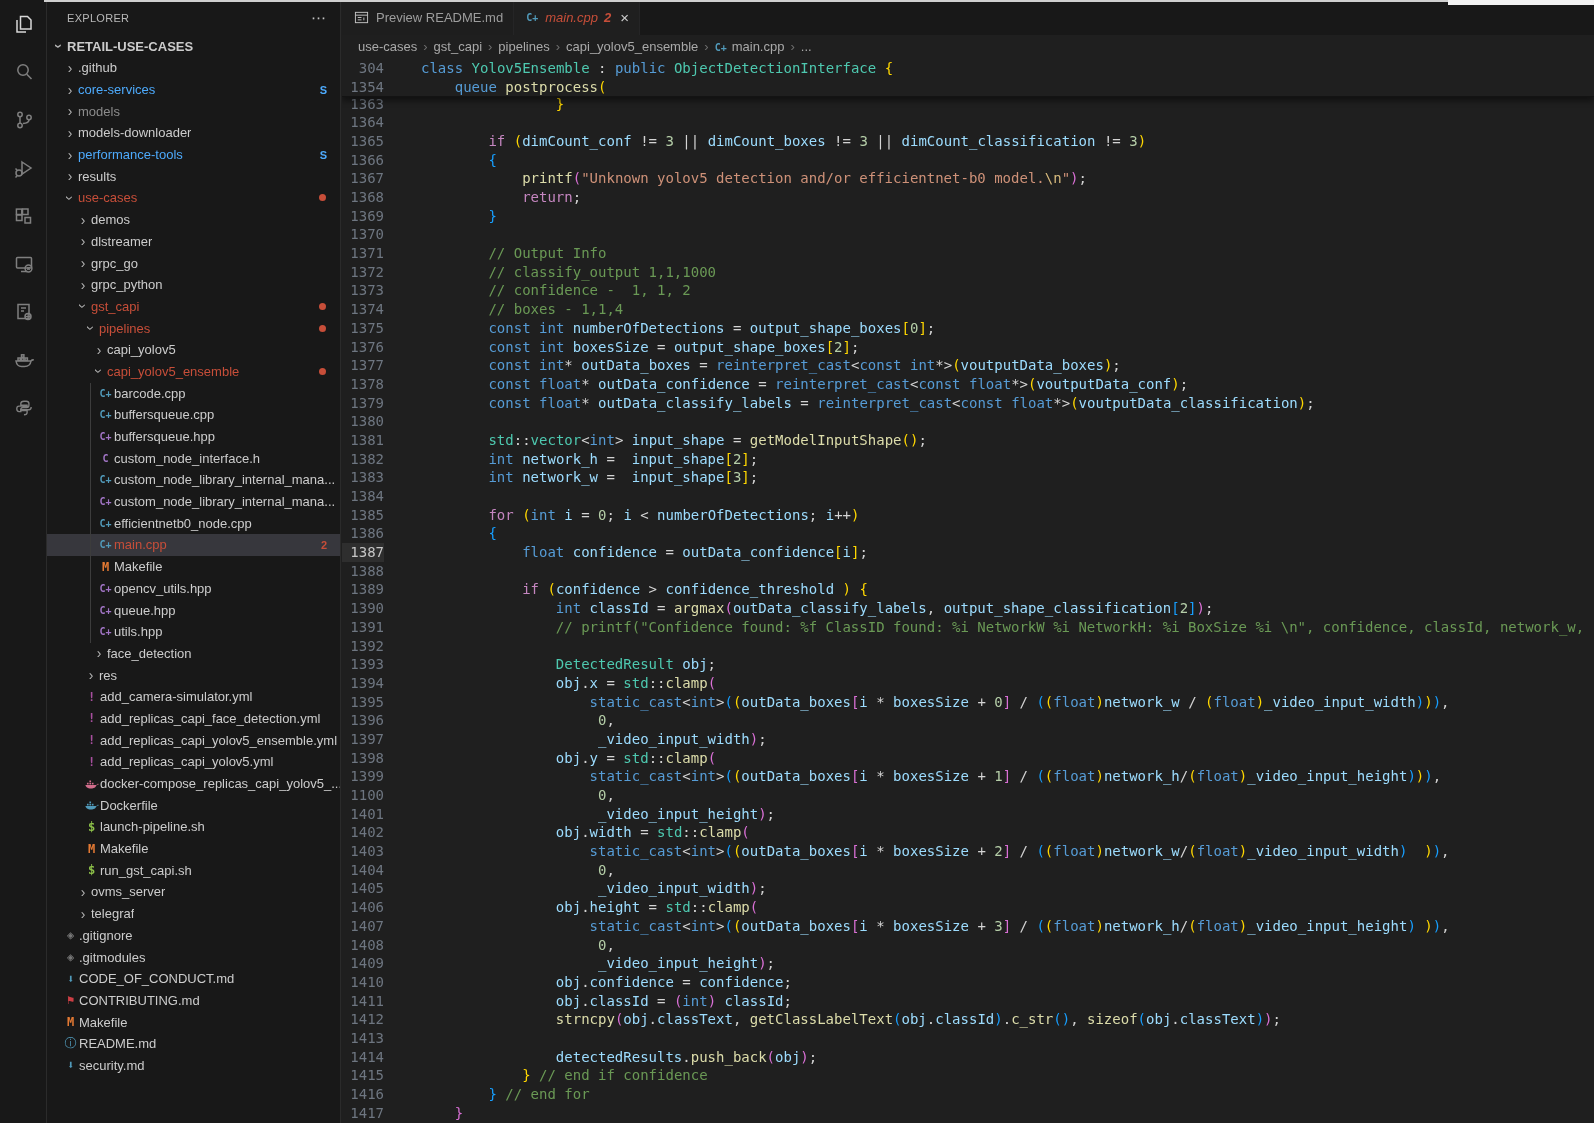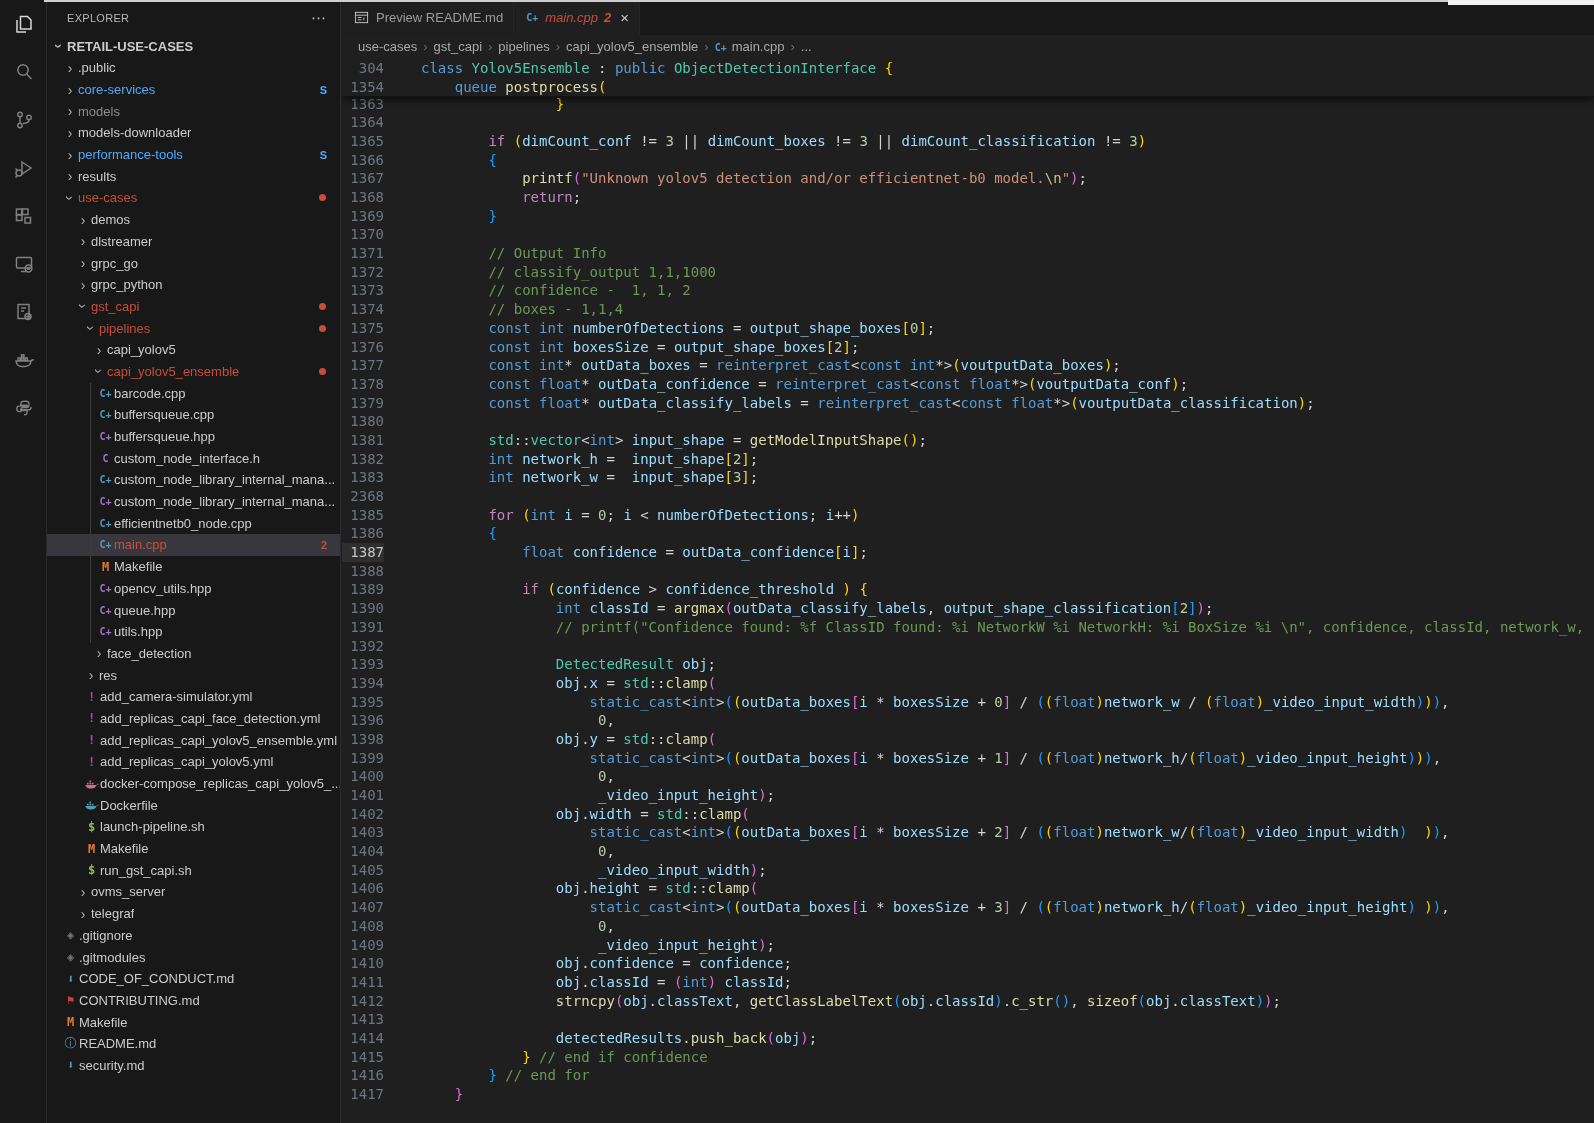--- a/index.html
+++ b/index.html
@@ -151,21 +151,21 @@
       <span class="sb-title">EXPLORER</span>
       <span class="sb-more">⋯</span>
     </div>
     <div class="root-row">
       <span class="chev exp">›</span>
       <span>RETAIL-USE-CASES</span>
     </div>
     <div class="tree" id="tree">
         <div class="trow" style="padding-left: 15px;">
           <span class="chev">›</span>
-          <span class="tlabel">.public</span>
+          <span class="tlabel">.github</span>
         </div>
         <div class="trow" style="padding-left: 15px;">
           <span class="chev">›</span>
           <span class="tlabel" style="color: rgb(77, 170, 252);">core-services</span>
           <span class="tbadge" style="color: rgb(77, 170, 252);">S</span>
         </div>
         <div class="trow" style="padding-left: 15px;">
           <span class="chev">›</span>
           <span class="tlabel" style="color: rgb(140, 140, 140);">models</span>
         </div>
@@ -416,36 +416,37 @@
           <div class="cl"><span class="ln">1374</span><span class="lc"><span style="color: rgb(204, 204, 204);">        </span><span style="color: rgb(106, 153, 85);">// boxes - 1,1,4</span></span></div>
           <div class="cl"><span class="ln">1375</span><span class="lc"><span style="color: rgb(204, 204, 204);">        </span><span style="color: rgb(86, 156, 214);">const</span><span style="color: rgb(204, 204, 204);"> </span><span style="color: rgb(86, 156, 214);">int</span><span style="color: rgb(204, 204, 204);"> </span><span style="color: rgb(156, 220, 254);">numberOfDetections</span><span style="color: rgb(212, 212, 212);"> = </span><span style="color: rgb(156, 220, 254);">output_shape_boxes</span><span style="color: rgb(255, 215, 0);">[</span><span style="color: rgb(181, 206, 168);">0</span><span style="color: rgb(255, 215, 0);">]</span><span style="color: rgb(212, 212, 212);">;</span></span></div>
           <div class="cl"><span class="ln">1376</span><span class="lc"><span style="color: rgb(204, 204, 204);">        </span><span style="color: rgb(86, 156, 214);">const</span><span style="color: rgb(204, 204, 204);"> </span><span style="color: rgb(86, 156, 214);">int</span><span style="color: rgb(204, 204, 204);"> </span><span style="color: rgb(156, 220, 254);">boxesSize</span><span style="color: rgb(212, 212, 212);"> = </span><span style="color: rgb(156, 220, 254);">output_shape_boxes</span><span style="color: rgb(255, 215, 0);">[</span><span style="color: rgb(181, 206, 168);">2</span><span style="color: rgb(255, 215, 0);">]</span><span style="color: rgb(212, 212, 212);">;</span></span></div>
           <div class="cl"><span class="ln">1377</span><span class="lc"><span style="color: rgb(204, 204, 204);">        </span><span style="color: rgb(86, 156, 214);">const</span><span style="color: rgb(204, 204, 204);"> </span><span style="color: rgb(86, 156, 214);">int</span><span style="color: rgb(212, 212, 212);">*</span><span style="color: rgb(204, 204, 204);"> </span><span style="color: rgb(156, 220, 254);">outData_boxes</span><span style="color: rgb(212, 212, 212);"> = </span><span style="color: rgb(86, 156, 214);">reinterpret_cast</span><span style="color: rgb(212, 212, 212);">&lt;</span><span style="color: rgb(86, 156, 214);">const</span><span style="color: rgb(204, 204, 204);"> </span><span style="color: rgb(86, 156, 214);">int</span><span style="color: rgb(212, 212, 212);">*</span><span style="color: rgb(212, 212, 212);">&gt;</span><span style="color: rgb(255, 215, 0);">(</span><span style="color: rgb(156, 220, 254);">voutputData_boxes</span><span style="color: rgb(255, 215, 0);">)</span><span style="color: rgb(212, 212, 212);">;</span></span></div>
           <div class="cl"><span class="ln">1378</span><span class="lc"><span style="color: rgb(204, 204, 204);">        </span><span style="color: rgb(86, 156, 214);">const</span><span style="color: rgb(204, 204, 204);"> </span><span style="color: rgb(86, 156, 214);">float</span><span style="color: rgb(212, 212, 212);">*</span><span style="color: rgb(204, 204, 204);"> </span><span style="color: rgb(156, 220, 254);">outData_confidence</span><span style="color: rgb(212, 212, 212);"> = </span><span style="color: rgb(86, 156, 214);">reinterpret_cast</span><span style="color: rgb(212, 212, 212);">&lt;</span><span style="color: rgb(86, 156, 214);">const</span><span style="color: rgb(204, 204, 204);"> </span><span style="color: rgb(86, 156, 214);">float</span><span style="color: rgb(212, 212, 212);">*</span><span style="color: rgb(212, 212, 212);">&gt;</span><span style="color: rgb(255, 215, 0);">(</span><span style="color: rgb(156, 220, 254);">voutputData_conf</span><span style="color: rgb(255, 215, 0);">)</span><span style="color: rgb(212, 212, 212);">;</span></span></div>
           <div class="cl"><span class="ln">1379</span><span class="lc"><span style="color: rgb(204, 204, 204);">        </span><span style="color: rgb(86, 156, 214);">const</span><span style="color: rgb(204, 204, 204);"> </span><span style="color: rgb(86, 156, 214);">float</span><span style="color: rgb(212, 212, 212);">*</span><span style="color: rgb(204, 204, 204);"> </span><span style="color: rgb(156, 220, 254);">outData_classify_labels</span><span style="color: rgb(212, 212, 212);"> = </span><span style="color: rgb(86, 156, 214);">reinterpret_cast</span><span style="color: rgb(212, 212, 212);">&lt;</span><span style="color: rgb(86, 156, 214);">const</span><span style="color: rgb(204, 204, 204);"> </span><span style="color: rgb(86, 156, 214);">float</span><span style="color: rgb(212, 212, 212);">*</span><span style="color: rgb(212, 212, 212);">&gt;</span><span style="color: rgb(255, 215, 0);">(</span><span style="color: rgb(156, 220, 254);">voutputData_classification</span><span style="color: rgb(255, 215, 0);">)</span><span style="color: rgb(212, 212, 212);">;</span></span></div>
           <div class="cl"><span class="ln">1380</span><span class="lc"></span></div>
           <div class="cl"><span class="ln">1381</span><span class="lc"><span style="color: rgb(204, 204, 204);">        </span><span style="color: rgb(78, 201, 176);">std</span><span style="color: rgb(212, 212, 212);">::</span><span style="color: rgb(78, 201, 176);">vector</span><span style="color: rgb(212, 212, 212);">&lt;</span><span style="color: rgb(86, 156, 214);">int</span><span style="color: rgb(212, 212, 212);">&gt;</span><span style="color: rgb(204, 204, 204);"> </span><span style="color: rgb(156, 220, 254);">input_shape</span><span style="color: rgb(212, 212, 212);"> = </span><span style="color: rgb(220, 220, 170);">getModelInputShape</span><span style="color: rgb(255, 215, 0);">(</span><span style="color: rgb(255, 215, 0);">)</span><span style="color: rgb(212, 212, 212);">;</span></span></div>
           <div class="cl"><span class="ln">1382</span><span class="lc"><span style="color: rgb(204, 204, 204);">        </span><span style="color: rgb(86, 156, 214);">int</span><span style="color: rgb(204, 204, 204);"> </span><span style="color: rgb(156, 220, 254);">network_h</span><span style="color: rgb(212, 212, 212);"> =  </span><span style="color: rgb(156, 220, 254);">input_shape</span><span style="color: rgb(255, 215, 0);">[</span><span style="color: rgb(181, 206, 168);">2</span><span style="color: rgb(255, 215, 0);">]</span><span style="color: rgb(212, 212, 212);">;</span></span></div>
           <div class="cl"><span class="ln">1383</span><span class="lc"><span style="color: rgb(204, 204, 204);">        </span><span style="color: rgb(86, 156, 214);">int</span><span style="color: rgb(204, 204, 204);"> </span><span style="color: rgb(156, 220, 254);">network_w</span><span style="color: rgb(212, 212, 212);"> =  </span><span style="color: rgb(156, 220, 254);">input_shape</span><span style="color: rgb(255, 215, 0);">[</span><span style="color: rgb(181, 206, 168);">3</span><span style="color: rgb(255, 215, 0);">]</span><span style="color: rgb(212, 212, 212);">;</span></span></div>
-          <div class="cl"><span class="ln">2368</span><span class="lc"></span></div>
+          <div class="cl"><span class="ln">1384</span><span class="lc"></span></div>
           <div class="cl"><span class="ln">1385</span><span class="lc"><span style="color: rgb(204, 204, 204);">        </span><span style="color: rgb(197, 134, 192);">for</span><span style="color: rgb(204, 204, 204);"> </span><span style="color: rgb(255, 215, 0);">(</span><span style="color: rgb(86, 156, 214);">int</span><span style="color: rgb(204, 204, 204);"> </span><span style="color: rgb(156, 220, 254);">i</span><span style="color: rgb(212, 212, 212);"> = </span><span style="color: rgb(181, 206, 168);">0</span><span style="color: rgb(212, 212, 212);">; </span><span style="color: rgb(156, 220, 254);">i</span><span style="color: rgb(212, 212, 212);"> &lt; </span><span style="color: rgb(156, 220, 254);">numberOfDetections</span><span style="color: rgb(212, 212, 212);">; </span><span style="color: rgb(156, 220, 254);">i</span><span style="color: rgb(212, 212, 212);">++</span><span style="color: rgb(255, 215, 0);">)</span></span></div>
           <div class="cl"><span class="ln">1386</span><span class="lc"><span style="color: rgb(204, 204, 204);">        </span><span style="color: rgb(23, 159, 255);">{</span></span></div>
           <div class="cl cur"><span class="ln">1387</span><span class="lc"><span style="color: rgb(204, 204, 204);">            </span><span style="color: rgb(86, 156, 214);">float</span><span style="color: rgb(204, 204, 204);"> </span><span style="color: rgb(156, 220, 254);">confidence</span><span style="color: rgb(212, 212, 212);"> = </span><span style="color: rgb(156, 220, 254);">outData_confidence</span><span style="color: rgb(255, 215, 0);">[</span><span style="color: rgb(156, 220, 254);">i</span><span style="color: rgb(255, 215, 0);">]</span><span style="color: rgb(212, 212, 212);">;</span></span></div>
           <div class="cl"><span class="ln">1388</span><span class="lc"></span></div>
           <div class="cl"><span class="ln">1389</span><span class="lc"><span style="color: rgb(204, 204, 204);">            </span><span style="color: rgb(197, 134, 192);">if</span><span style="color: rgb(204, 204, 204);"> </span><span style="color: rgb(255, 215, 0);">(</span><span style="color: rgb(156, 220, 254);">confidence</span><span style="color: rgb(212, 212, 212);"> &gt; </span><span style="color: rgb(156, 220, 254);">confidence_threshold</span><span style="color: rgb(204, 204, 204);"> </span><span style="color: rgb(255, 215, 0);">)</span><span style="color: rgb(204, 204, 204);"> </span><span style="color: rgb(255, 215, 0);">{</span></span></div>
           <div class="cl"><span class="ln">1390</span><span class="lc"><span style="color: rgb(204, 204, 204);">                </span><span style="color: rgb(86, 156, 214);">int</span><span style="color: rgb(204, 204, 204);"> </span><span style="color: rgb(156, 220, 254);">classId</span><span style="color: rgb(212, 212, 212);"> = </span><span style="color: rgb(220, 220, 170);">argmax</span><span style="color: rgb(218, 112, 214);">(</span><span style="color: rgb(156, 220, 254);">outData_classify_labels</span><span style="color: rgb(212, 212, 212);">, </span><span style="color: rgb(156, 220, 254);">output_shape_classification</span><span style="color: rgb(23, 159, 255);">[</span><span style="color: rgb(181, 206, 168);">2</span><span style="color: rgb(23, 159, 255);">]</span><span style="color: rgb(218, 112, 214);">)</span><span style="color: rgb(212, 212, 212);">;</span></span></div>
           <div class="cl"><span class="ln">1391</span><span class="lc"><span style="color: rgb(204, 204, 204);">                </span><span style="color: rgb(106, 153, 85);">// printf("Confidence found: %f ClassID found: %i NetworkW %i NetworkH: %i BoxSize %i \n", confidence, classId, network_w,</span></span></div>
           <div class="cl"><span class="ln">1392</span><span class="lc"></span></div>
           <div class="cl"><span class="ln">1393</span><span class="lc"><span style="color: rgb(204, 204, 204);">                </span><span style="color: rgb(78, 201, 176);">DetectedResult</span><span style="color: rgb(204, 204, 204);"> </span><span style="color: rgb(156, 220, 254);">obj</span><span style="color: rgb(212, 212, 212);">;</span></span></div>
           <div class="cl"><span class="ln">1394</span><span class="lc"><span style="color: rgb(204, 204, 204);">                </span><span style="color: rgb(156, 220, 254);">obj</span><span style="color: rgb(212, 212, 212);">.</span><span style="color: rgb(156, 220, 254);">x</span><span style="color: rgb(212, 212, 212);"> = </span><span style="color: rgb(78, 201, 176);">std</span><span style="color: rgb(212, 212, 212);">::</span><span style="color: rgb(220, 220, 170);">clamp</span><span style="color: rgb(218, 112, 214);">(</span></span></div>
           <div class="cl"><span class="ln">1395</span><span class="lc"><span style="color: rgb(204, 204, 204);">                    </span><span style="color: rgb(86, 156, 214);">static_cast</span><span style="color: rgb(212, 212, 212);">&lt;</span><span style="color: rgb(86, 156, 214);">int</span><span style="color: rgb(212, 212, 212);">&gt;</span><span style="color: rgb(23, 159, 255);">(</span><span style="color: rgb(255, 215, 0);">(</span><span style="color: rgb(156, 220, 254);">outData_boxes</span><span style="color: rgb(218, 112, 214);">[</span><span style="color: rgb(156, 220, 254);">i</span><span style="color: rgb(212, 212, 212);"> * </span><span style="color: rgb(156, 220, 254);">boxesSize</span><span style="color: rgb(212, 212, 212);"> + </span><span style="color: rgb(181, 206, 168);">0</span><span style="color: rgb(218, 112, 214);">]</span><span style="color: rgb(212, 212, 212);"> / </span><span style="color: rgb(23, 159, 255);">(</span><span style="color: rgb(255, 215, 0);">(</span><span style="color: rgb(86, 156, 214);">float</span><span style="color: rgb(255, 215, 0);">)</span><span style="color: rgb(156, 220, 254);">network_w</span><span style="color: rgb(212, 212, 212);"> / </span><span style="color: rgb(255, 215, 0);">(</span><span style="color: rgb(86, 156, 214);">float</span><span style="color: rgb(255, 215, 0);">)</span><span style="color: rgb(156, 220, 254);">_video_input_width</span><span style="color: rgb(23, 159, 255);">)</span><span style="color: rgb(255, 215, 0);">)</span><span style="color: rgb(23, 159, 255);">)</span><span style="color: rgb(212, 212, 212);">,</span></span></div>
           <div class="cl"><span class="ln">1396</span><span class="lc"><span style="color: rgb(204, 204, 204);">                     </span><span style="color: rgb(181, 206, 168);">0</span><span style="color: rgb(212, 212, 212);">,</span></span></div>
+          <div class="cl"><span class="ln">1397</span><span class="lc"><span style="color: rgb(204, 204, 204);">                     </span><span style="color: rgb(156, 220, 254);">_video_input_width</span><span style="color: rgb(218, 112, 214);">)</span><span style="color: rgb(212, 212, 212);">;</span></span></div>
           <div class="cl"><span class="ln">1398</span><span class="lc"><span style="color: rgb(204, 204, 204);">                </span><span style="color: rgb(156, 220, 254);">obj</span><span style="color: rgb(212, 212, 212);">.</span><span style="color: rgb(156, 220, 254);">y</span><span style="color: rgb(212, 212, 212);"> = </span><span style="color: rgb(78, 201, 176);">std</span><span style="color: rgb(212, 212, 212);">::</span><span style="color: rgb(220, 220, 170);">clamp</span><span style="color: rgb(218, 112, 214);">(</span></span></div>
           <div class="cl"><span class="ln">1399</span><span class="lc"><span style="color: rgb(204, 204, 204);">                    </span><span style="color: rgb(86, 156, 214);">static_cast</span><span style="color: rgb(212, 212, 212);">&lt;</span><span style="color: rgb(86, 156, 214);">int</span><span style="color: rgb(212, 212, 212);">&gt;</span><span style="color: rgb(23, 159, 255);">(</span><span style="color: rgb(255, 215, 0);">(</span><span style="color: rgb(156, 220, 254);">outData_boxes</span><span style="color: rgb(218, 112, 214);">[</span><span style="color: rgb(156, 220, 254);">i</span><span style="color: rgb(212, 212, 212);"> * </span><span style="color: rgb(156, 220, 254);">boxesSize</span><span style="color: rgb(212, 212, 212);"> + </span><span style="color: rgb(181, 206, 168);">1</span><span style="color: rgb(218, 112, 214);">]</span><span style="color: rgb(212, 212, 212);"> / </span><span style="color: rgb(23, 159, 255);">(</span><span style="color: rgb(255, 215, 0);">(</span><span style="color: rgb(86, 156, 214);">float</span><span style="color: rgb(255, 215, 0);">)</span><span style="color: rgb(156, 220, 254);">network_h</span><span style="color: rgb(212, 212, 212);">/</span><span style="color: rgb(255, 215, 0);">(</span><span style="color: rgb(86, 156, 214);">float</span><span style="color: rgb(255, 215, 0);">)</span><span style="color: rgb(156, 220, 254);">_video_input_height</span><span style="color: rgb(23, 159, 255);">)</span><span style="color: rgb(255, 215, 0);">)</span><span style="color: rgb(23, 159, 255);">)</span><span style="color: rgb(212, 212, 212);">,</span></span></div>
-          <div class="cl"><span class="ln">1400</span><span class="lc"><span style="color: rgb(204, 204, 204);">                     </span><span style="color: rgb(181, 206, 168);">0</span><span style="color: rgb(212, 212, 212);">,</span></span></div>
+          <div class="cl"><span class="ln">1100</span><span class="lc"><span style="color: rgb(204, 204, 204);">                     </span><span style="color: rgb(181, 206, 168);">0</span><span style="color: rgb(212, 212, 212);">,</span></span></div>
           <div class="cl"><span class="ln">1401</span><span class="lc"><span style="color: rgb(204, 204, 204);">                     </span><span style="color: rgb(156, 220, 254);">_video_input_height</span><span style="color: rgb(218, 112, 214);">)</span><span style="color: rgb(212, 212, 212);">;</span></span></div>
           <div class="cl"><span class="ln">1402</span><span class="lc"><span style="color: rgb(204, 204, 204);">                </span><span style="color: rgb(156, 220, 254);">obj</span><span style="color: rgb(212, 212, 212);">.</span><span style="color: rgb(156, 220, 254);">width</span><span style="color: rgb(212, 212, 212);"> = </span><span style="color: rgb(78, 201, 176);">std</span><span style="color: rgb(212, 212, 212);">::</span><span style="color: rgb(220, 220, 170);">clamp</span><span style="color: rgb(218, 112, 214);">(</span></span></div>
           <div class="cl"><span class="ln">1403</span><span class="lc"><span style="color: rgb(204, 204, 204);">                    </span><span style="color: rgb(86, 156, 214);">static_cast</span><span style="color: rgb(212, 212, 212);">&lt;</span><span style="color: rgb(86, 156, 214);">int</span><span style="color: rgb(212, 212, 212);">&gt;</span><span style="color: rgb(23, 159, 255);">(</span><span style="color: rgb(255, 215, 0);">(</span><span style="color: rgb(156, 220, 254);">outData_boxes</span><span style="color: rgb(218, 112, 214);">[</span><span style="color: rgb(156, 220, 254);">i</span><span style="color: rgb(212, 212, 212);"> * </span><span style="color: rgb(156, 220, 254);">boxesSize</span><span style="color: rgb(212, 212, 212);"> + </span><span style="color: rgb(181, 206, 168);">2</span><span style="color: rgb(218, 112, 214);">]</span><span style="color: rgb(212, 212, 212);"> / </span><span style="color: rgb(23, 159, 255);">(</span><span style="color: rgb(255, 215, 0);">(</span><span style="color: rgb(86, 156, 214);">float</span><span style="color: rgb(255, 215, 0);">)</span><span style="color: rgb(156, 220, 254);">network_w</span><span style="color: rgb(212, 212, 212);">/</span><span style="color: rgb(255, 215, 0);">(</span><span style="color: rgb(86, 156, 214);">float</span><span style="color: rgb(255, 215, 0);">)</span><span style="color: rgb(156, 220, 254);">_video_input_width</span><span style="color: rgb(23, 159, 255);">)</span><span style="color: rgb(204, 204, 204);">  </span><span style="color: rgb(255, 215, 0);">)</span><span style="color: rgb(23, 159, 255);">)</span><span style="color: rgb(212, 212, 212);">,</span></span></div>
           <div class="cl"><span class="ln">1404</span><span class="lc"><span style="color: rgb(204, 204, 204);">                     </span><span style="color: rgb(181, 206, 168);">0</span><span style="color: rgb(212, 212, 212);">,</span></span></div>
           <div class="cl"><span class="ln">1405</span><span class="lc"><span style="color: rgb(204, 204, 204);">                     </span><span style="color: rgb(156, 220, 254);">_video_input_width</span><span style="color: rgb(218, 112, 214);">)</span><span style="color: rgb(212, 212, 212);">;</span></span></div>
           <div class="cl"><span class="ln">1406</span><span class="lc"><span style="color: rgb(204, 204, 204);">                </span><span style="color: rgb(156, 220, 254);">obj</span><span style="color: rgb(212, 212, 212);">.</span><span style="color: rgb(156, 220, 254);">height</span><span style="color: rgb(212, 212, 212);"> = </span><span style="color: rgb(78, 201, 176);">std</span><span style="color: rgb(212, 212, 212);">::</span><span style="color: rgb(220, 220, 170);">clamp</span><span style="color: rgb(218, 112, 214);">(</span></span></div>
           <div class="cl"><span class="ln">1407</span><span class="lc"><span style="color: rgb(204, 204, 204);">                    </span><span style="color: rgb(86, 156, 214);">static_cast</span><span style="color: rgb(212, 212, 212);">&lt;</span><span style="color: rgb(86, 156, 214);">int</span><span style="color: rgb(212, 212, 212);">&gt;</span><span style="color: rgb(23, 159, 255);">(</span><span style="color: rgb(255, 215, 0);">(</span><span style="color: rgb(156, 220, 254);">outData_boxes</span><span style="color: rgb(218, 112, 214);">[</span><span style="color: rgb(156, 220, 254);">i</span><span style="color: rgb(212, 212, 212);"> * </span><span style="color: rgb(156, 220, 254);">boxesSize</span><span style="color: rgb(212, 212, 212);"> + </span><span style="color: rgb(181, 206, 168);">3</span><span style="color: rgb(218, 112, 214);">]</span><span style="color: rgb(212, 212, 212);"> / </span><span style="color: rgb(23, 159, 255);">(</span><span style="color: rgb(255, 215, 0);">(</span><span style="color: rgb(86, 156, 214);">float</span><span style="color: rgb(255, 215, 0);">)</span><span style="color: rgb(156, 220, 254);">network_h</span><span style="color: rgb(212, 212, 212);">/</span><span style="color: rgb(255, 215, 0);">(</span><span style="color: rgb(86, 156, 214);">float</span><span style="color: rgb(255, 215, 0);">)</span><span style="color: rgb(156, 220, 254);">_video_input_height</span><span style="color: rgb(23, 159, 255);">)</span><span style="color: rgb(204, 204, 204);"> </span><span style="color: rgb(255, 215, 0);">)</span><span style="color: rgb(23, 159, 255);">)</span><span style="color: rgb(212, 212, 212);">,</span></span></div>
           <div class="cl"><span class="ln">1408</span><span class="lc"><span style="color: rgb(204, 204, 204);">                     </span><span style="color: rgb(181, 206, 168);">0</span><span style="color: rgb(212, 212, 212);">,</span></span></div>
           <div class="cl"><span class="ln">1409</span><span class="lc"><span style="color: rgb(204, 204, 204);">                     </span><span style="color: rgb(156, 220, 254);">_video_input_height</span><span style="color: rgb(218, 112, 214);">)</span><span style="color: rgb(212, 212, 212);">;</span></span></div>
           <div class="cl"><span class="ln">1410</span><span class="lc"><span style="color: rgb(204, 204, 204);">                </span><span style="color: rgb(156, 220, 254);">obj</span><span style="color: rgb(212, 212, 212);">.</span><span style="color: rgb(156, 220, 254);">confidence</span><span style="color: rgb(212, 212, 212);"> = </span><span style="color: rgb(156, 220, 254);">confidence</span><span style="color: rgb(212, 212, 212);">;</span></span></div>

